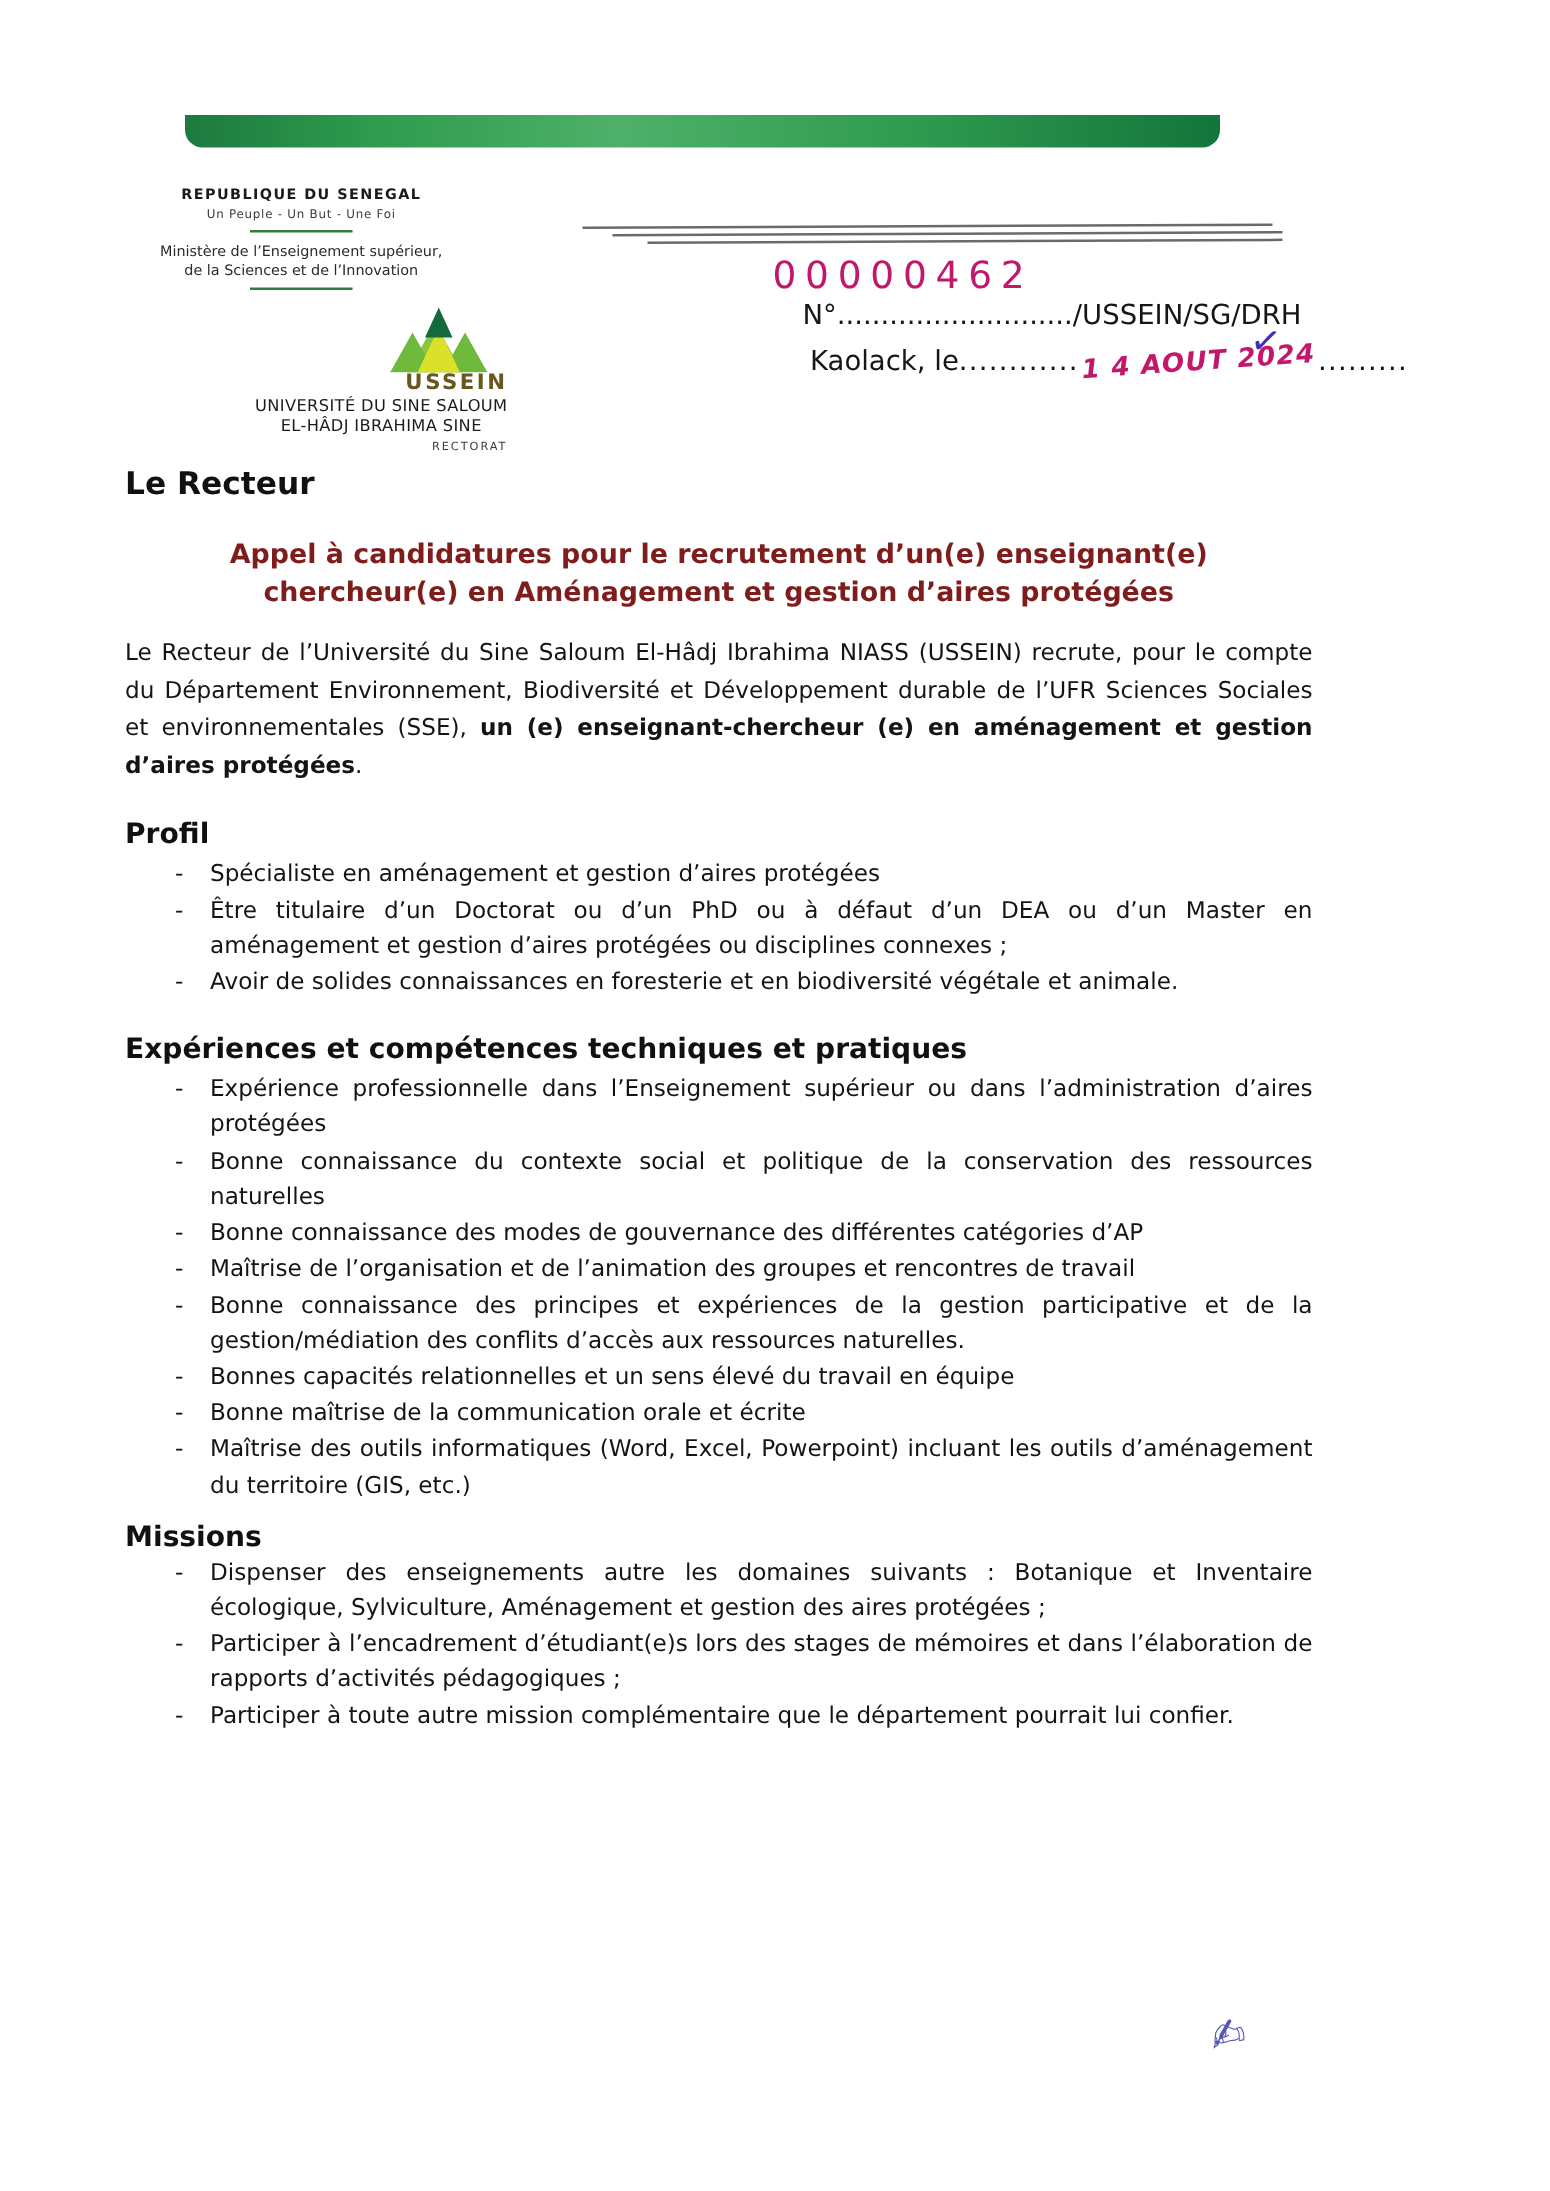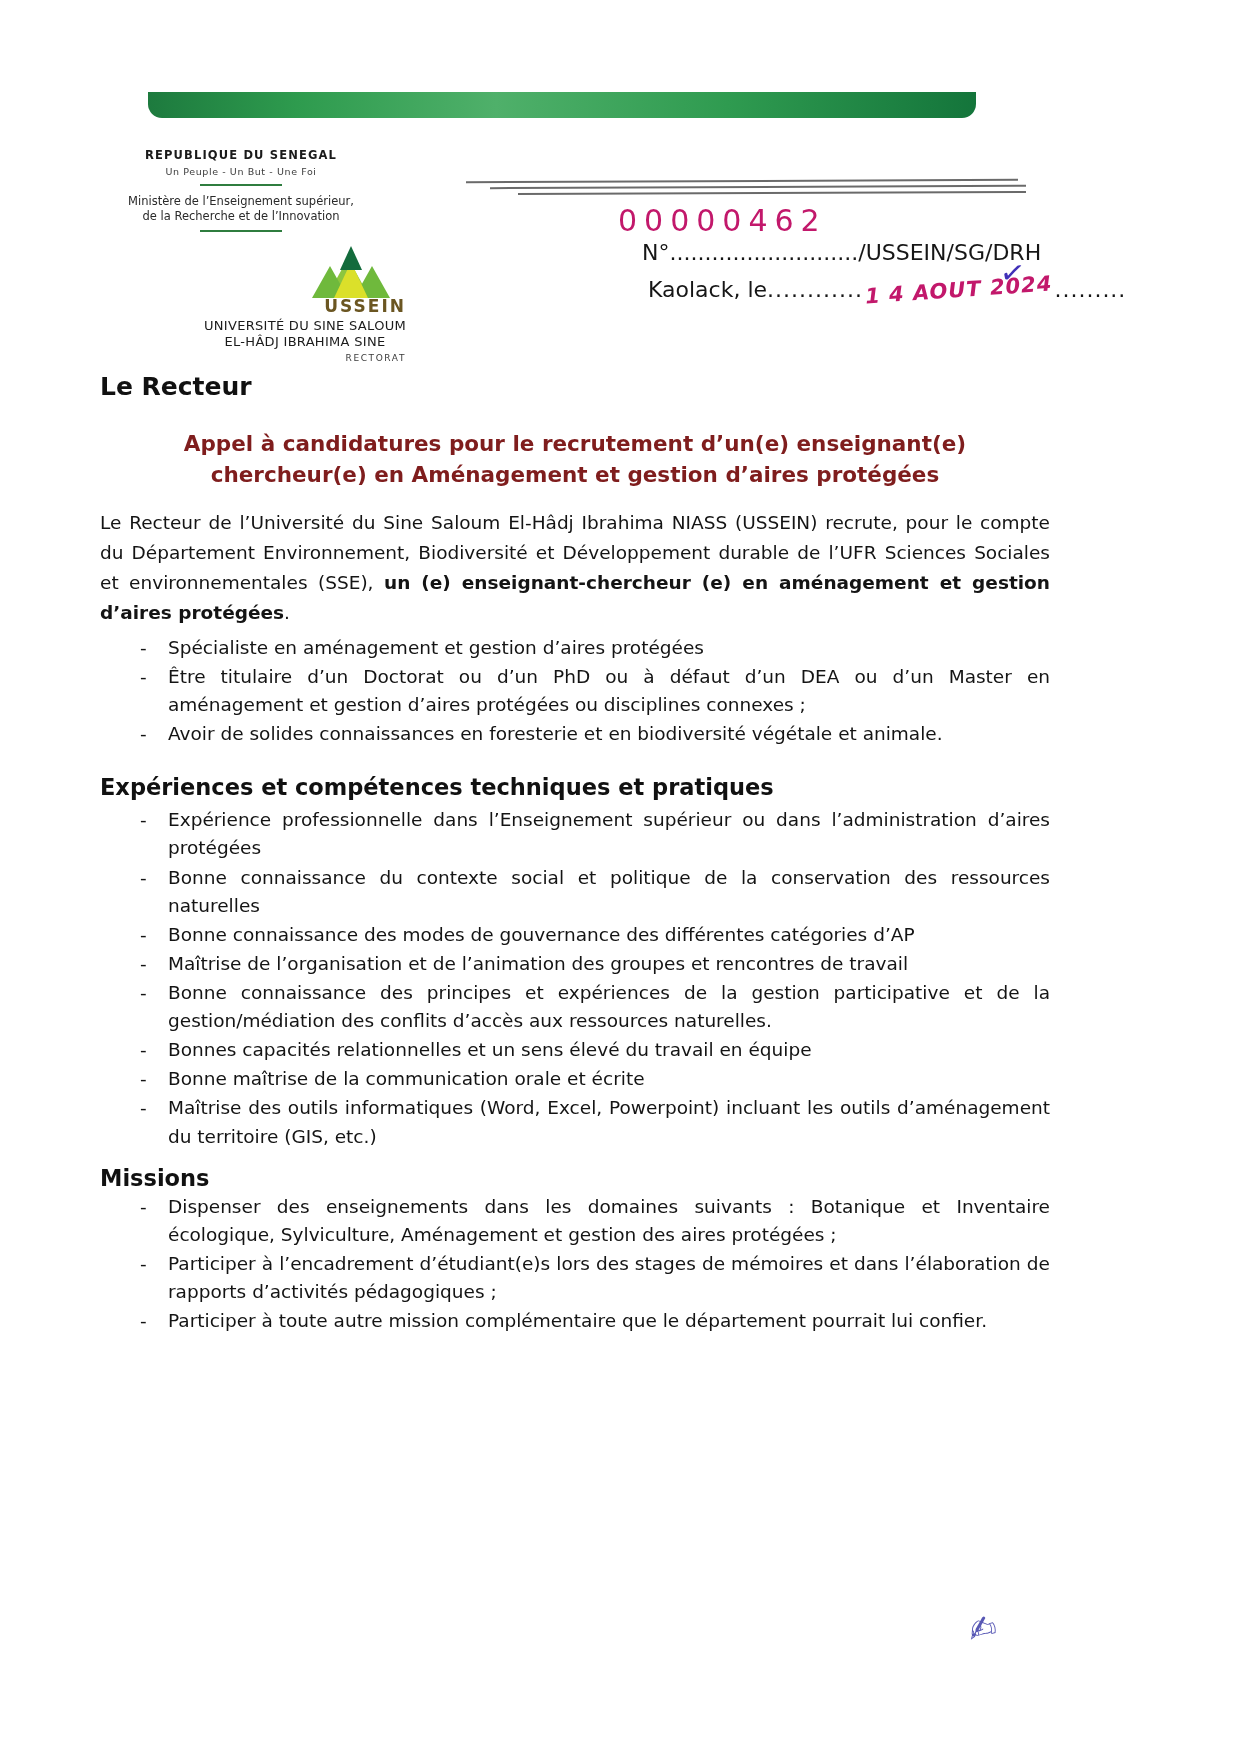--- a/index.html
+++ b/index.html
@@ -232,21 +232,21 @@
 <div class="page">
 
   <div class="banner"></div>
 
   <div class="hdr-left">
     <div class="rep-title">REPUBLIQUE DU SENEGAL</div>
     <div class="rep-motto">Un Peuple - Un But - Une Foi</div>
     <div class="hdr-rule"></div>
     <div class="ministry">
       <div>Ministère de l’Enseignement supérieur,</div>
-      <div>de la Recherche et de l’Innovation</div>
+      <div>de la Sciences et de l’Innovation</div>
     </div>
     <div class="hdr-rule"></div>
 
     <div class="logo-wrap">
       <div class="logo-mark">
         <svg width="110" height="58" viewBox="0 0 110 58" xmlns="http://www.w3.org/2000/svg">
           <polygon points="30,58 52,18 74,58" fill="#8cc63f"></polygon>
           <polygon points="16,58 34,26 52,58" fill="#6fb93c"></polygon>
           <polygon points="58,58 76,26 94,58" fill="#6fb93c"></polygon>
           <polygon points="38,58 55,22 72,58" fill="#dbe02a"></polygon>
@@ -280,41 +280,42 @@
 
     <div class="recteur">Le Recteur</div>
 
     <div class="doc-title">
       <span>Appel à candidatures pour le recrutement d’un(e) enseignant(e)</span><br>
       <span>chercheur(e) en Aménagement et gestion d’aires protégées</span>
     </div>
 
     <p class="para"><span>Le Recteur de l’Université du Sine Saloum El-Hâdj Ibrahima NIASS (USSEIN) recrute, pour le compte du Département Environnement, Biodiversité et Développement durable de l’UFR Sciences Sociales et environnementales (SSE), </span><b>un (e) enseignant-chercheur (e) en aménagement et gestion d’aires protégées</b><span>.</span></p>
 
+    <h2 class="section">Profil</h2>
     <ul class="bullets">
       <li><span>Spécialiste </span><b>en aménagement et gestion d’aires protégées</b></li>
       <li>Être titulaire d’un Doctorat ou d’un PhD ou à défaut d’un DEA ou d’un Master en aménagement et gestion d’aires protégées ou disciplines connexes ;</li>
       <li>Avoir de solides connaissances en foresterie et en biodiversité végétale et animale.</li>
     </ul>
 
     <h2 class="section">Expériences et compétences techniques et pratiques</h2>
     <ul class="bullets">
       <li>Expérience professionnelle dans l’Enseignement supérieur ou dans l’administration d’aires protégées</li>
       <li>Bonne connaissance du contexte social et politique de la conservation des ressources naturelles</li>
       <li>Bonne connaissance des modes de gouvernance des différentes catégories d’AP</li>
       <li>Maîtrise de l’organisation et de l’animation des groupes et rencontres de travail</li>
       <li>Bonne connaissance des principes et expériences de la gestion participative et de la gestion/médiation des conflits d’accès aux ressources naturelles.</li>
       <li>Bonnes capacités relationnelles et un sens élevé du travail en équipe</li>
       <li>Bonne maîtrise de la communication orale et écrite</li>
       <li>Maîtrise des outils informatiques (Word, Excel, Powerpoint) incluant les outils d’aménagement du territoire (GIS, etc.)</li>
     </ul>
 
     <h2 class="section tight">Missions</h2>
     <ul class="bullets">
-      <li>Dispenser des enseignements dans les domaines suivants : Botanique et Inventaire écologique, Sylviculture, Aménagement et gestion des aires protégées ;</li>
+      <li>Dispenser des enseignements autre les domaines suivants : Botanique et Inventaire écologique, Sylviculture, Aménagement et gestion des aires protégées ;</li>
       <li>Participer à l’encadrement d’étudiant(e)s lors des stages de mémoires et dans l’élaboration de rapports d’activités pédagogiques ;</li>
       <li>Participer à toute autre mission complémentaire que le département pourrait lui confier.</li>
     </ul>
 
   </div>
 
   <div class="signature-mark">✍</div>
 
 </div>
 

